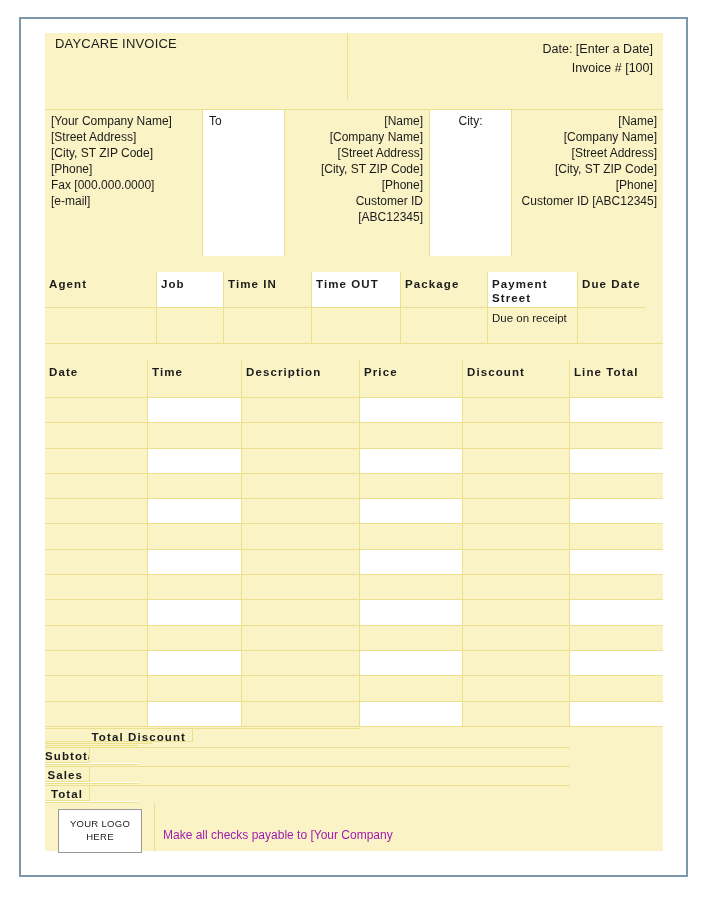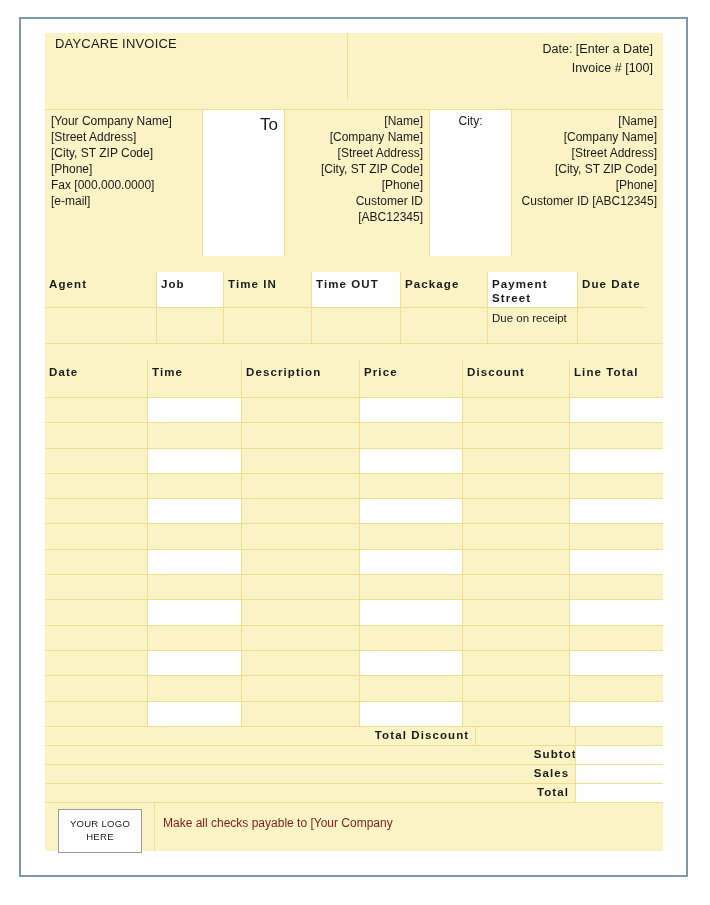--- a/index.html
+++ b/index.html
@@ -62,21 +62,21 @@
   .hdr-line{font-size:12.5px;color:#1b1b1b;line-height:1.55;}
 
   #hdr-gap{height:9px;background:#faf3c5;border-bottom:1px solid #ece08c;}
 
   
   #addr{display:flex;height:146px;}
   .ab{box-sizing:border-box;background:#faf3c5;padding:4px 6px 0 6px;
       font-size:12px;line-height:1.33;color:#1b1b1b;}
   #ab-from{width:158px;border-right:1px solid #ece08c;}
   #ab-tobox{width:82px;background:#ffffff;border-right:1px solid #ece08c;
-            text-align:right;padding-top:4px;font-size:17px;}
+            padding-top:4px;font-size:12px;}
   #ab-to{width:145px;border-right:1px solid #ece08c;text-align:right;}
   #ab-venuebox{width:82px;background:#ffffff;border-right:1px solid #ece08c;
                text-align:center;padding-top:4px;font-size:12px;}
   #ab-venue{width:151px;text-align:right;}
 
   #addr-gap{height:16px;background:#faf3c5;}
 
   
   .bandhdr .cell{font-weight:bold;letter-spacing:1.1px;font-size:11.5px;
                  line-height:1.22;padding-top:5px;}
@@ -87,39 +87,39 @@
   #agent-gap{height:16px;background:#faf3c5;}
 
   
   #items-hdr{height:38px;}
   #items-hdr .cell{font-weight:bold;letter-spacing:1.1px;font-size:11.5px;
                    line-height:1.25;padding-top:5px;}
   .item-row{height:25.3px;}
   .item-row .cell{padding:0;}
 
   
-  .tot-row{height:19px;}
+  .tot-row{height:19px;flex-direction:column;}
   .tot-row .cell{font-weight:bold;letter-spacing:1.1px;font-size:11.5px;
                  text-align:right;padding:1px 6px 0 0;line-height:1.35;}
 
   
   #footer{display:flex;height:48px;}
   #f-logo{width:110px;box-sizing:border-box;border-right:1px solid #ece08c;
           background:#faf3c5;position:relative;}
   #logobox{
     position:absolute;left:13px;top:6px;width:82px;height:42px;
     background:#ffffff;border:1px solid #9a9a9a;
     display:flex;align-items:center;justify-content:center;
     text-align:center;font-size:9.5px;line-height:1.32;color:#1b1b1b;
     letter-spacing:.3px;
   }
   #f-slogan{width:210px;box-sizing:border-box;border-right:1px solid #ece08c;
             background:#faf3c5;padding:4px 0 0 8px;font-size:12px;color:#1b1b1b;}
   #f-checks{width:298px;box-sizing:border-box;background:#faf3c5;
-            padding:0 0 16px 8px;font-size:12px;color:#7f1d1d;
+            padding:0 0 4px 8px;font-size:12px;color:#a21caf;
             display:flex;align-items:flex-end;}
   #f-checks span{display:block;padding-bottom:5px;}
 </style>
 </head>
 <body>
 
 <div id="frame"></div>
 
 <div id="sheet">
 

